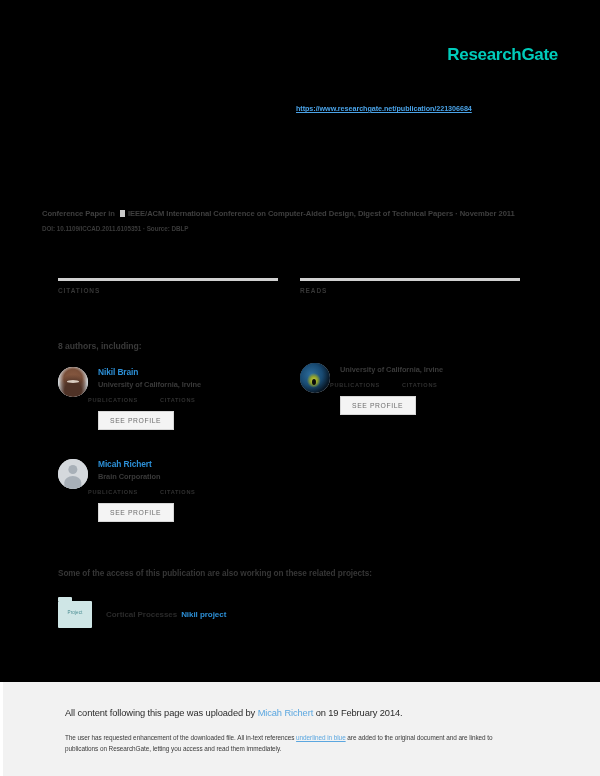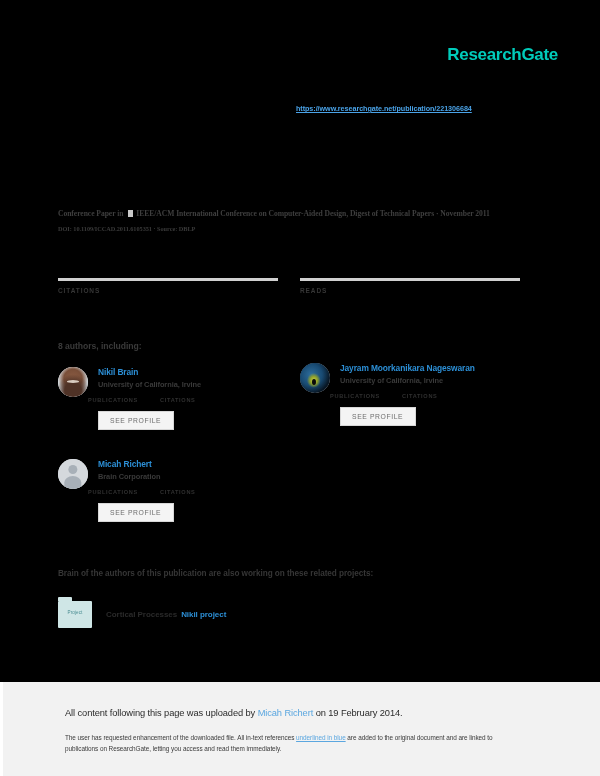--- a/index.html
+++ b/index.html
@@ -52,24 +52,23 @@
     font-size: 7.2px;
     font-weight: bold;
     color: #4aa3e8;
     text-decoration: underline;
     white-space: nowrap;
     letter-spacing: -0.05px;
   }
 
   .meta-block {
     position: absolute;
-    left: 58px;
+    left: 42px;
     top: 208px;
     width: 494px;
-    font-family: Liberation Serif, serif;
   }
   .meta-line {
     font-size: 7.6px;
     font-weight: bold;
     color: #3a3a3a;
     line-height: 11.5px;
     letter-spacing: -0.05px;
   }
   .meta-line .doctype { color: #3f3f3f; }
   .meta-line .venue { color: #3f3f3f; }
@@ -403,21 +402,20 @@
       <div style="margin-left:40px;">
         <div class="see-profile">SEE PROFILE</div>
       </div>
     </div>
 
     <div class="author" id="author-1">
       <div class="avatar">
         <div class="eye-photo"></div>
       </div>
       <div class="body">
-        <div class="author-name">Jayram Moorkanikara Nageswaran</div>
         <div class="author-affil">University of California, Irvine</div>
       </div>
       <div class="author-stats">
         <div class="author-stat">
           <div class="as-label">PUBLICATIONS</div>
           <div class="as-value"></div>
         </div>
         <div class="author-stat">
           <div class="as-label">CITATIONS</div>
           <div class="as-value"></div>
@@ -444,21 +442,21 @@
         <div class="author-stat">
           <div class="as-label">CITATIONS</div>
           <div class="as-value"></div>
         </div>
       </div>
       <div style="margin-left:40px;">
         <div class="see-profile">SEE PROFILE</div>
       </div>
     </div>
 
-    <div class="projects-heading">Brain of the authors of this publication are also working on these related projects:</div>
+    <div class="projects-heading">Some of the access of this publication are also working on these related projects:</div>
 
     <div class="project-row">
       <div class="project-icon">
         <div class="tab"></div>
         <div class="ptext">Project</div>
       </div>
       <div class="project-text">
         <span>Cortical Processes</span><span class="view-project">Nikil project</span>
       </div>
     </div>

